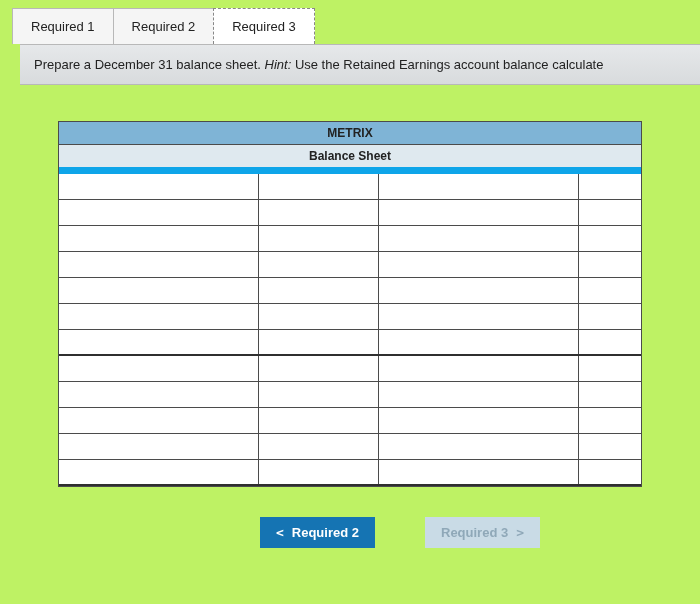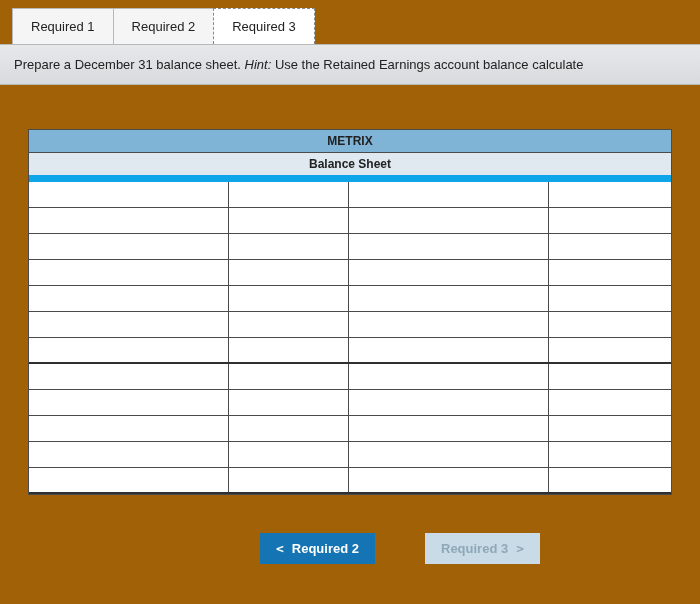--- a/index.html
+++ b/index.html
@@ -6,21 +6,21 @@
   body {
     font-family: Arial, sans-serif;
     background: #c4c4c4;
     width: 700px;
     height: 604px;
     overflow: hidden;
     font-size: 13px;
     color: #222;
   }
   .container {
-    background: #a16207;
+    background: #bef264;
     width: 100%;
     height: 100%;
     padding-top: 8px;
   }
   .tabs {
     display: flex;
     padding-left: 12px;
     gap: 0;
   }
   .tab {
@@ -36,28 +36,29 @@
     background: #fff;
     border: 1px dashed #888;
     border-bottom: none;
   }
   .instruction {
     background: linear-gradient(#e6e8ea, #d8dbdd);
     border-top: 1px solid #b8b8b8;
     border-bottom: 1px solid #b8b8b8;
     padding: 12px 14px;
     font-size: 13px;
+    margin-left: 20px;
   }
   .instruction .hint { font-style: italic; }
   .sheet-wrap {
     padding: 28px 14px 8px 14px;
   }
   .sheet {
-    width: 644px;
-    margin: 16px auto;
+    width: 584px;
+    margin: 8px auto;
     border: 1px solid #4b4b4b;
     background: #fff;
   }
   .sheet-header {
     text-align: center;
   }
   .sheet-header .title-row {
     background: #7fb4d6;
     border-bottom: 1px solid #4b4b4b;
     font-weight: bold;

